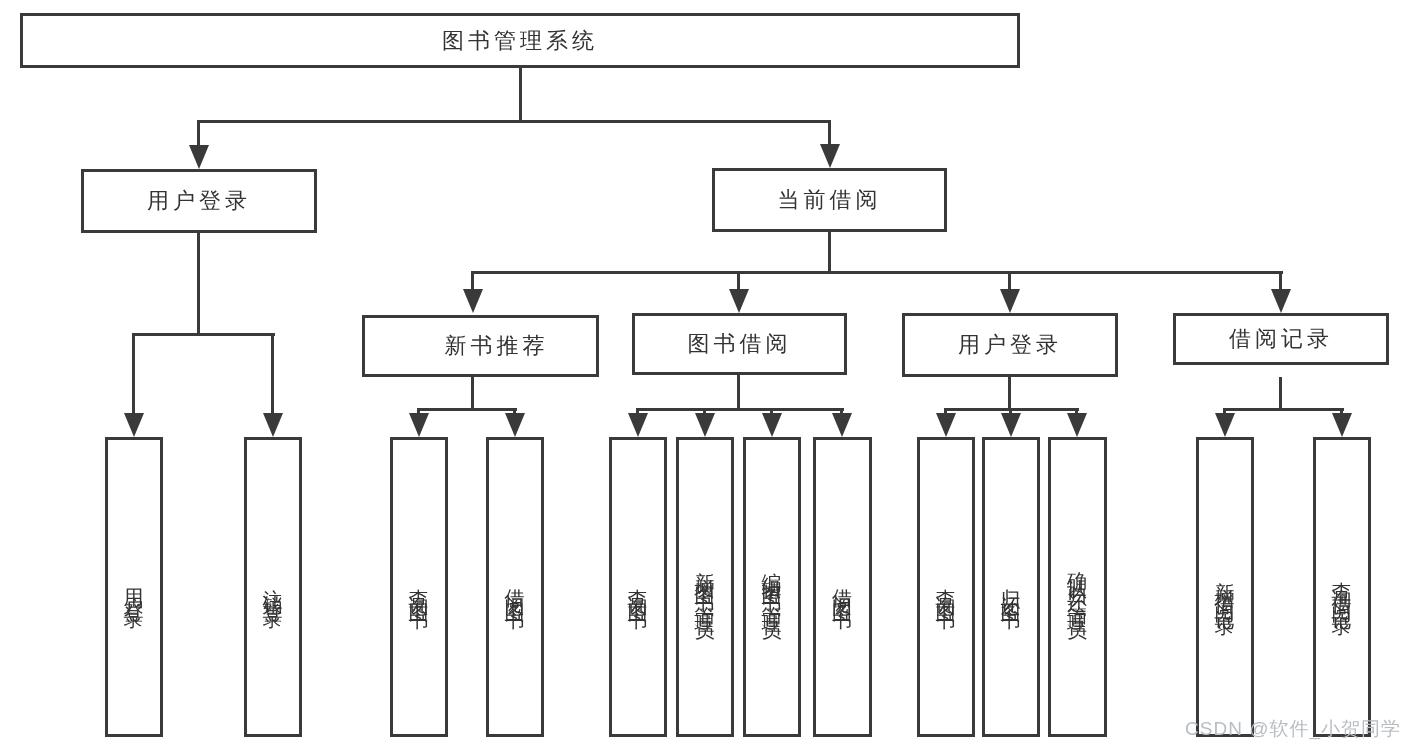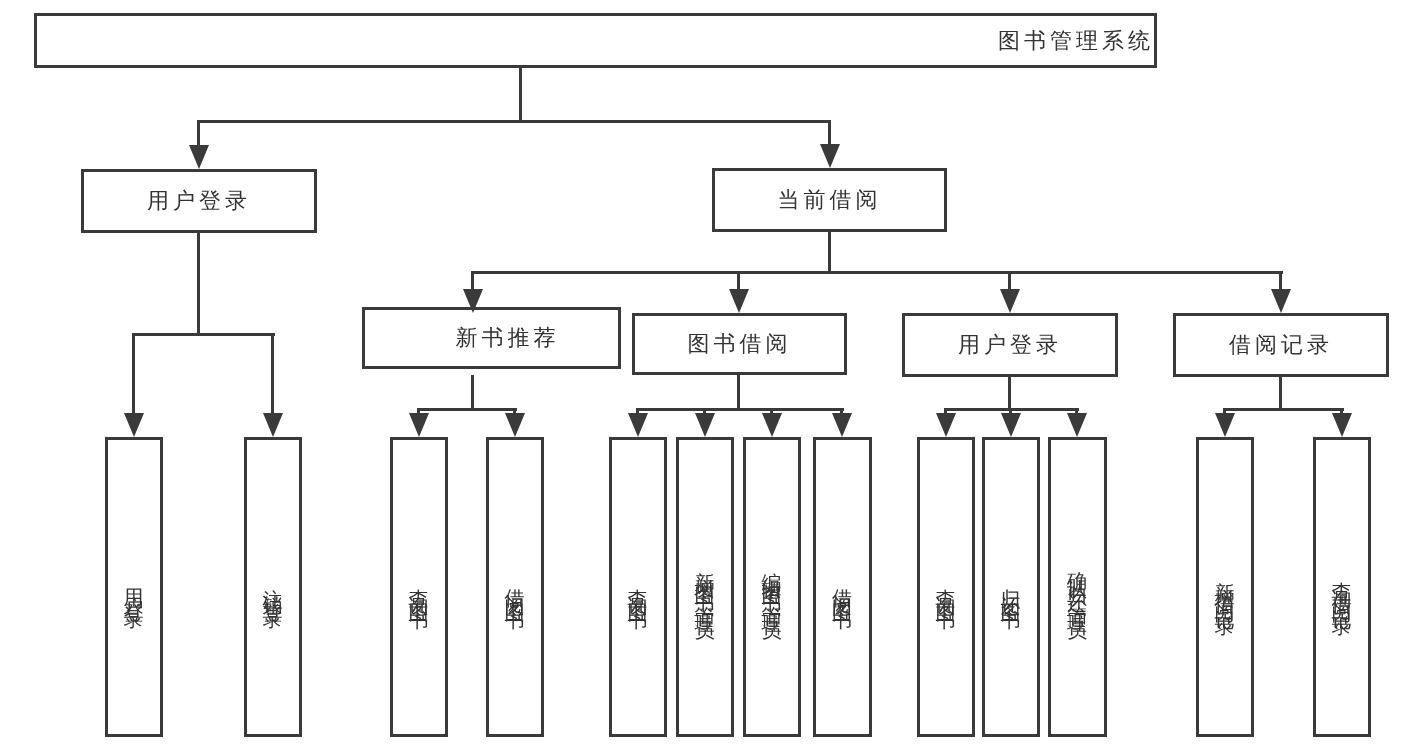--- a/index.html
+++ b/index.html
@@ -46,41 +46,41 @@
     color: #b7bdc3;
     letter-spacing: 1px;
     white-space: nowrap;
   }
 </style>
 </head>
 <body>
 
 <div id="stage">
 
-  <div class="box hbox" style="left:34px; top:13px; width:1123px; height:55px;justify-content:flex-end;">
+  <div class="box hbox" style="left:20px; top:13px; width:1000px; height:55px;">
     <span>图书管理系统</span>
   </div>
 
   <div class="box hbox" style="left:81px; top:169px; width:236px; height:64px;">
     <span>用户登录</span>
   </div>
   <div class="box hbox" style="left:712px; top:168px; width:235px; height:64px;">
     <span>当前借阅</span>
   </div>
 
-  <div class="box hbox" style="left:362px; top:307px; width:259px; height:62px;padding-left:32px;">
+  <div class="box hbox" style="left:362px; top:315px; width:237px; height:62px;padding-left:32px;">
     <span>新书推荐</span>
   </div>
   <div class="box hbox" style="left:632px; top:313px; width:215px; height:62px;">
     <span>图书借阅</span>
   </div>
   <div class="box hbox" style="left:902px; top:313px; width:216px; height:64px;">
     <span>用户登录</span>
   </div>
-  <div class="box hbox" style="left:1173px; top:313px; width:216px; height:64px;">
+  <div class="box hbox" style="left:1173px; top:313px; width:216px; height:52px;">
     <span>借阅记录</span>
   </div>
 
   <div class="box vbox" style="left:105px; top:437px; width:58px; height:300px;">
     <span>用户登录</span>
   </div>
   <div class="box vbox" style="left:244px; top:437px; width:58px; height:300px;">
     <span>注销登录</span>
   </div>
 
@@ -173,14 +173,15 @@
   <div class="line vline" style="left:1075px; top:408px; height:6px;"></div>
   <div class="ahead" style="left:1067px; top:413px;"></div>
 
   <div class="line vline" style="left:1279px; top:377px; height:32px;"></div>
   <div class="line hline" style="left:1223px; top:408px; width:121px;"></div>
   <div class="line vline" style="left:1223px; top:408px; height:6px;"></div>
   <div class="ahead" style="left:1215px; top:413px;"></div>
   <div class="line vline" style="left:1340px; top:408px; height:6px;"></div>
   <div class="ahead" style="left:1332px; top:413px;"></div>
 
+  <div class="watermark">CSDN @软件_小贺同学</div>
 
 </div>
 
 </body></html>

